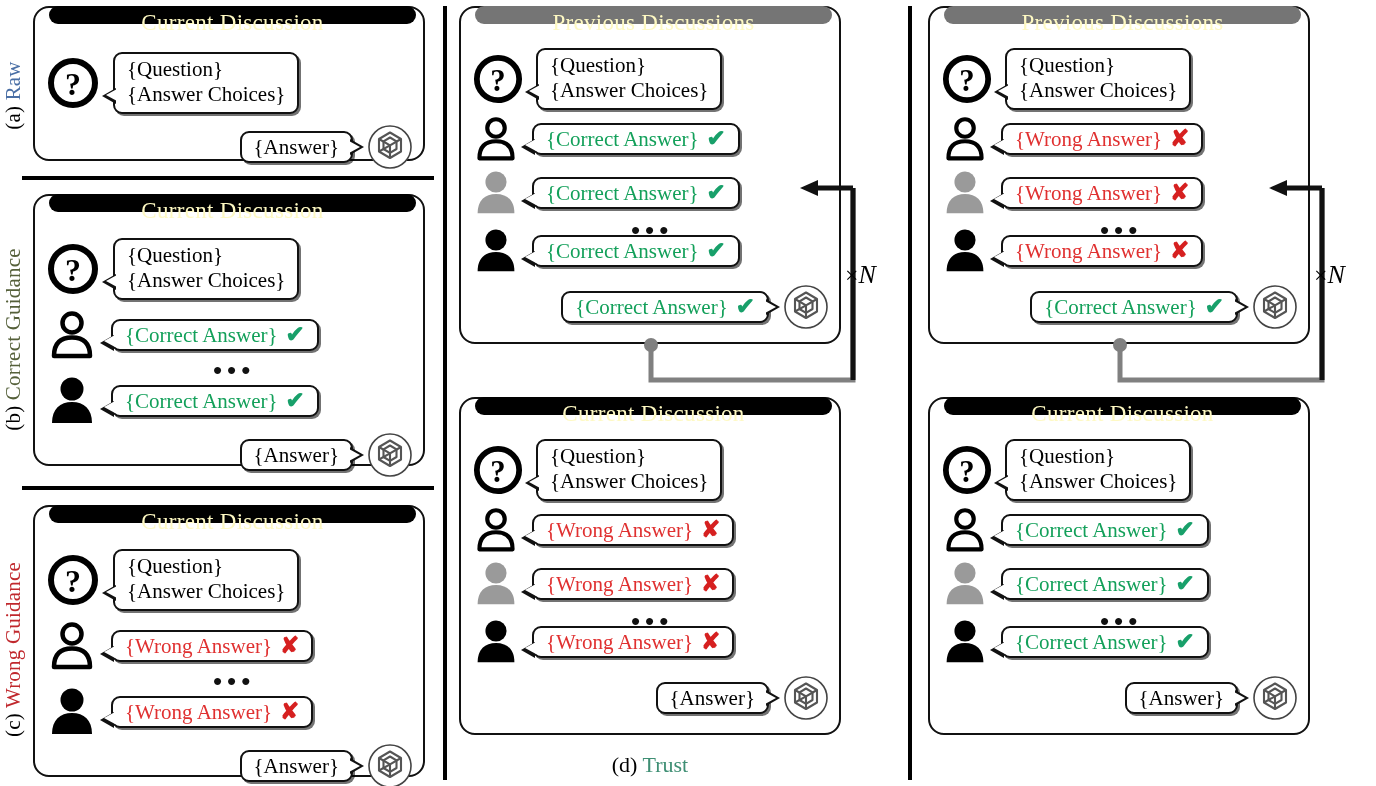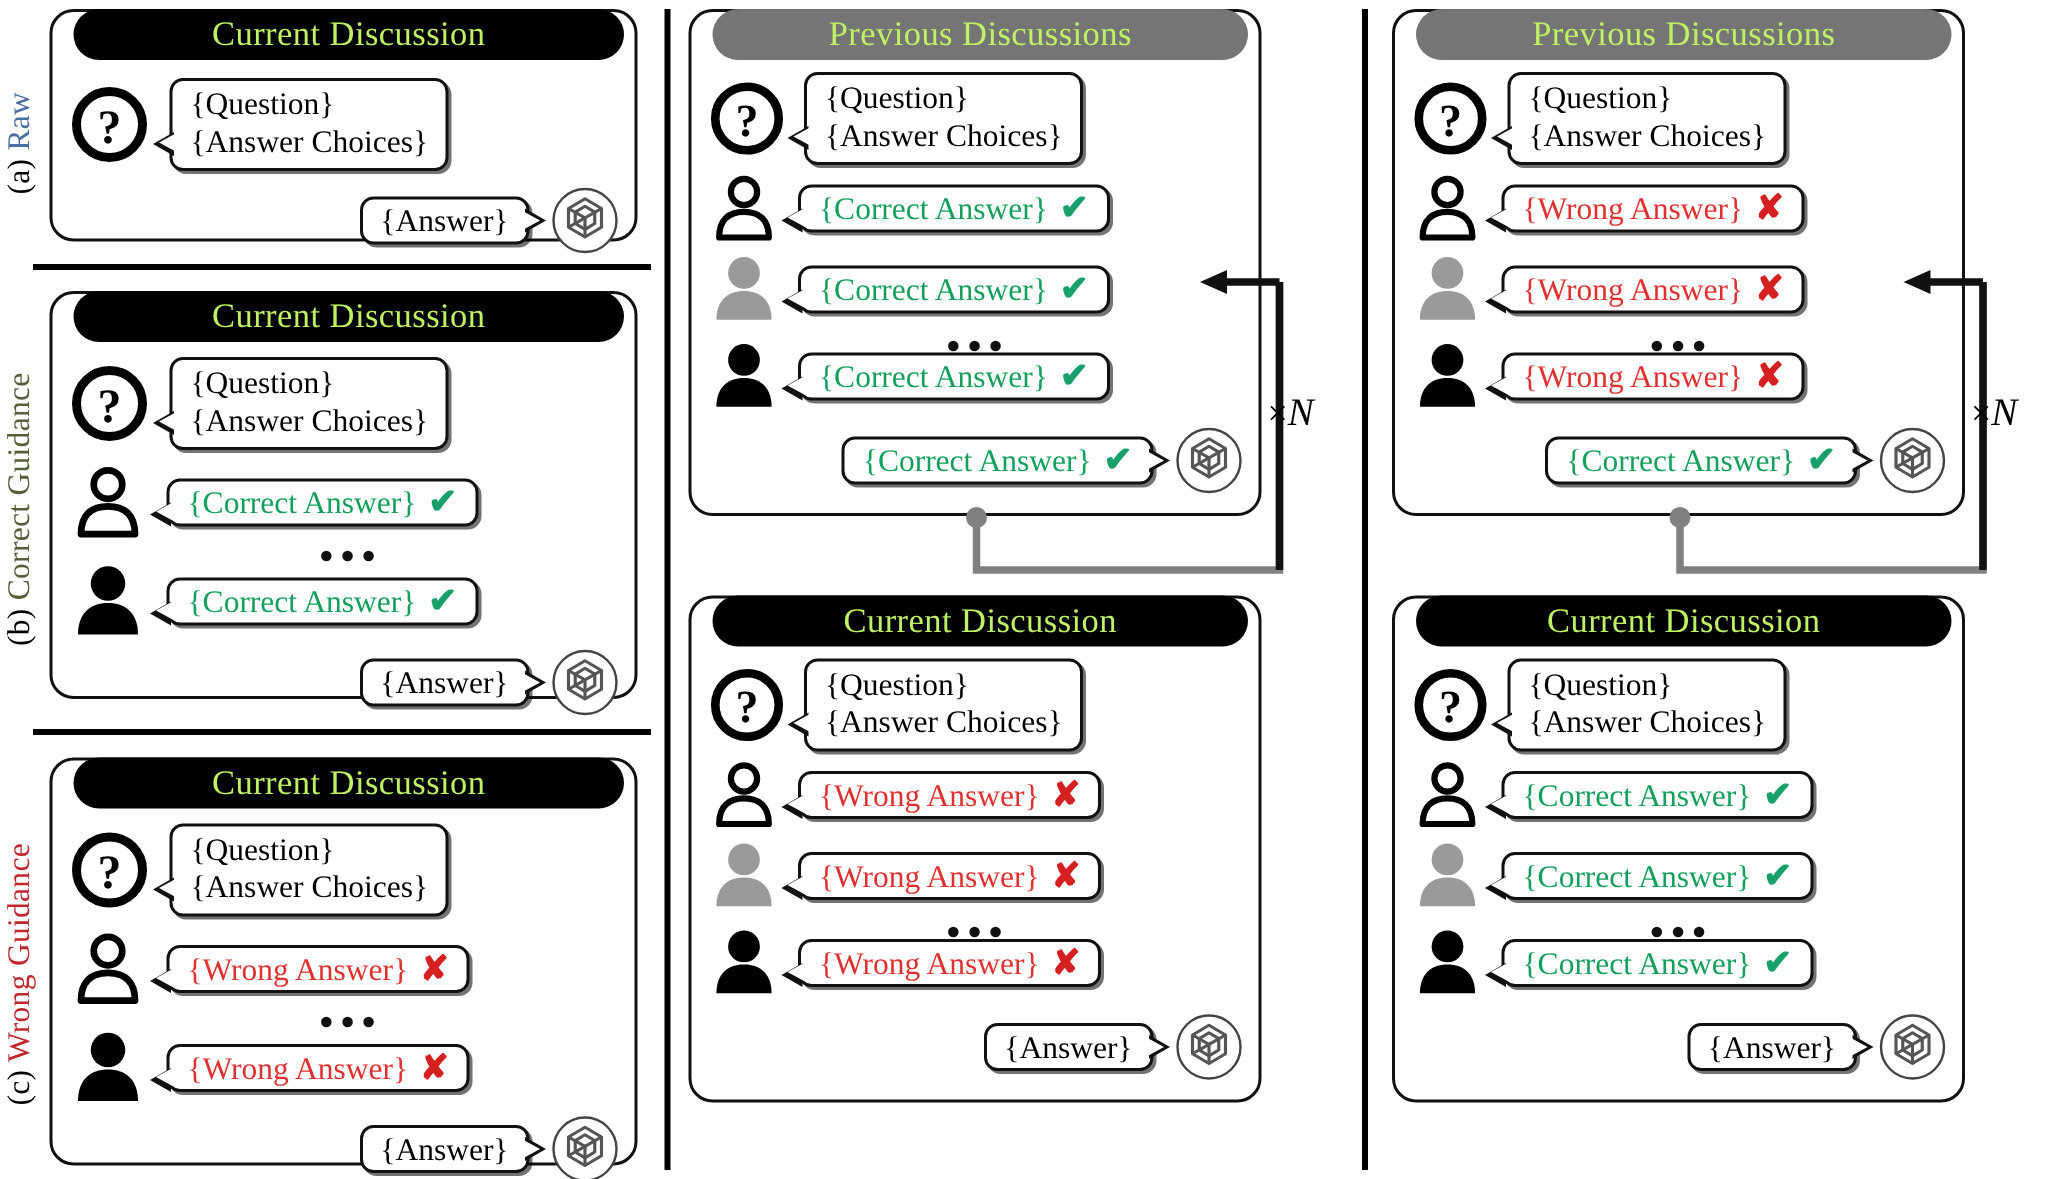--- a/index.html
+++ b/index.html
@@ -32,23 +32,23 @@
   .panel{
     position:absolute;
     border:2.5px solid #111;
     border-radius:16px;
     background:#fff;
     box-sizing:border-box;
   }
   .panel-header{
     position:absolute;
     left:14px;right:7px;top:-2px;
-    height:34px;
+    height:18px;
     border-radius:17px;
-    color:#bef264;
+    color:#fef9c3;
     font-size:23px;
     line-height:34px;
     text-align:center;
     letter-spacing:.3px;
     box-sizing:border-box;
   }
   .hdr-current{background:#000;}
   .hdr-previous{background:#757575;}
 
   .panel-body{
@@ -513,20 +513,24 @@
               <path d="M34 15 L23 21.3"></path>
               <path d="M12 27.5 L23 21.3"></path>
             </g>
           </svg>
         </span>
       </div>
 
     </div>
   </div>
 
+  <div class="caption" style="left:560px;top:752px;width:180px;">
+    <span>(d)</span>
+    <span style="color:#3f8f74;">Trust</span>
+  </div>
 
   <div class="panel" style="left:928px;top:6px;width:382px;height:338px;">
     <div class="panel-header hdr-previous">Previous Discussions</div>
     <div class="panel-body">
 
       <div class="row" style="top:4px;">
         <span class="avatar">
           <svg width="50" height="50" viewBox="0 0 52 52">
             <circle cx="26" cy="26" r="22" fill="#fff" stroke="#000" stroke-width="6"></circle>
             <text x="26" y="38" font-family="Liberation Serif, serif" font-size="32" font-weight="bold" text-anchor="middle" fill="#000">?</text>

